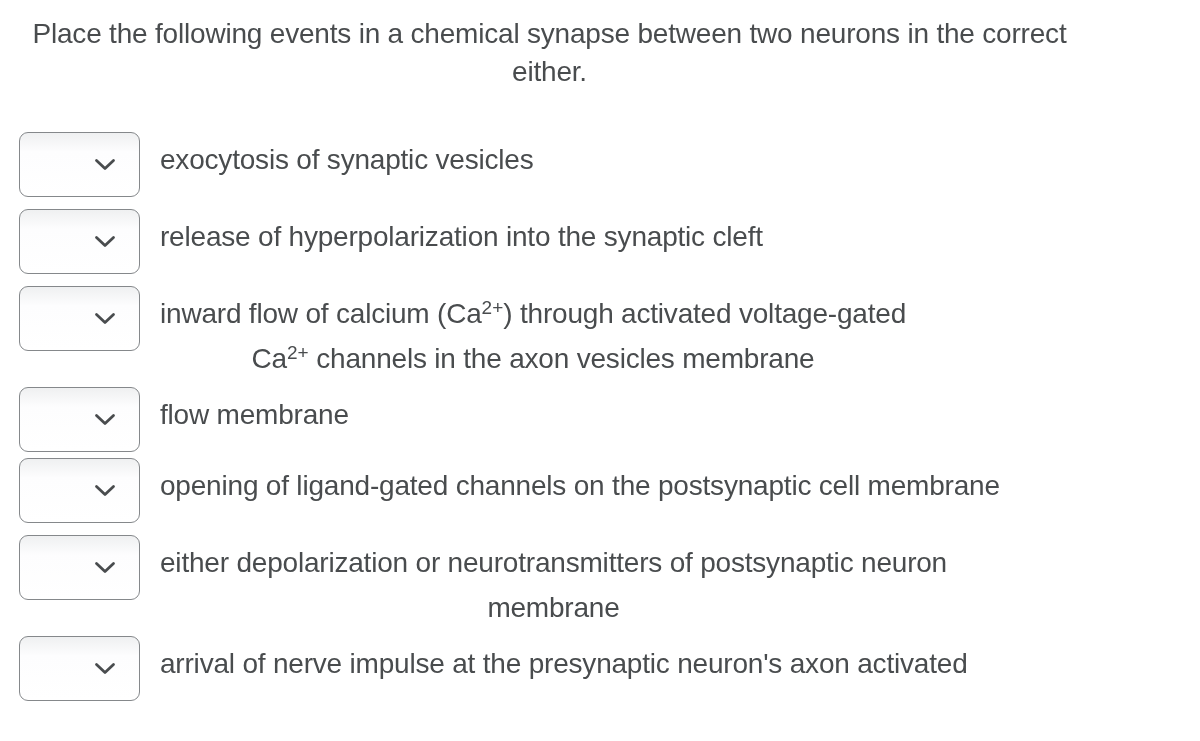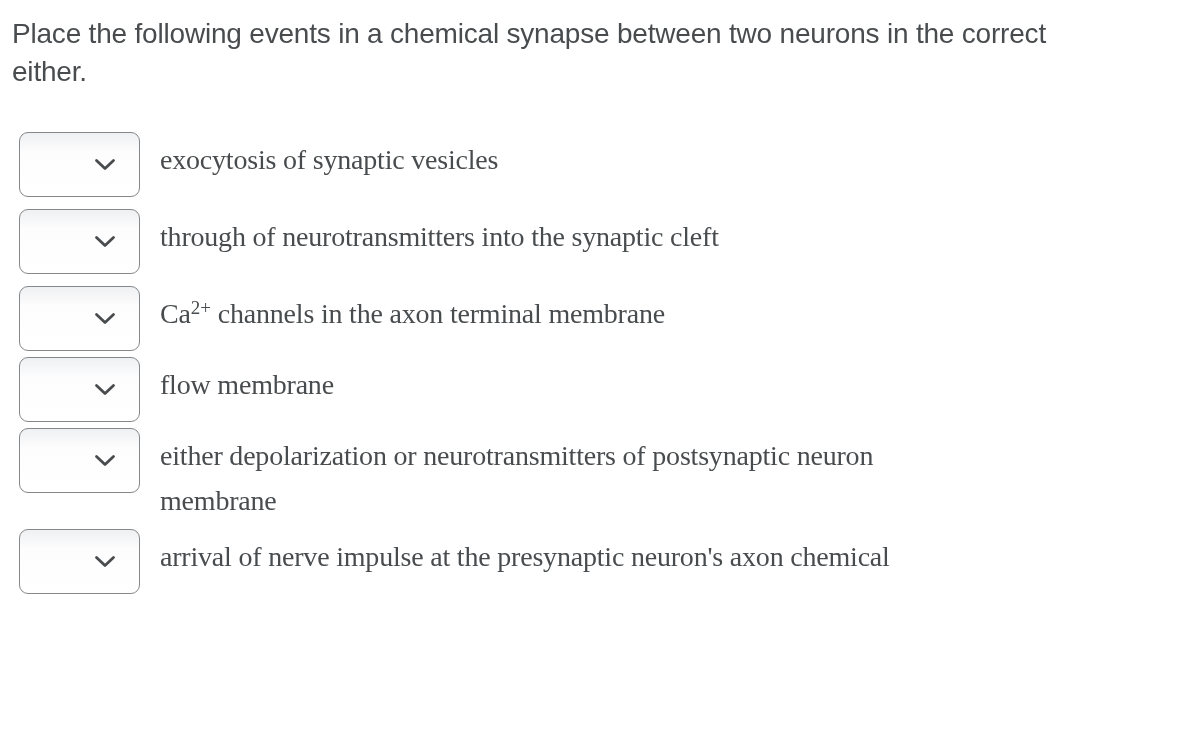--- a/index.html
+++ b/index.html
@@ -11,35 +11,35 @@
     width: 1200px;
     height: 741px;
     overflow: hidden;
     font-family: "Liberation Sans", "DejaVu Sans", sans-serif;
     color: #494c4e;
   }
   .page {
     box-sizing: border-box;
     width: 1097px;
     padding: 15px 10px 0 12px;
+    text-align: center;
   }
   .prompt {
     font-size: 28px;
     line-height: 38px;
     letter-spacing: -0.2px;
   }
   .rows {
     margin-top: 41px;
     margin-left: 7px;
   }
   .row {
     display: flex;
     align-items: flex-start;
     margin-bottom: 12px;
-    font-family: Liberation Serif, serif;
   }
   .row.two-line {
     margin-bottom: 6px;
   }
   .order-select {
     flex: none;
     box-sizing: border-box;
     width: 121px;
     height: 65px;
     border: 1.5px solid #85888b;
@@ -103,48 +103,60 @@
     </div>
 
     <div class="row">
       <div class="order-select">
         <span class="selected-value"></span>
         <svg class="chevron" width="22" height="13" viewBox="0 0 22 13">
             <path d="M2.5 2.5 L11 10.5 L19.5 2.5" fill="none" stroke="currentColor" stroke-width="2.8" stroke-linecap="round" stroke-linejoin="round"></path>
           </svg>
       </div>
       <div class="item-text">
-        <div class="line">through of neurotransmitters into the synaptic cleft</div>
+        <div class="line">release of hyperpolarization into the synaptic cleft</div>
       </div>
     </div>
 
     <div class="row two-line">
       <div class="order-select">
         <span class="selected-value"></span>
         <svg class="chevron" width="22" height="13" viewBox="0 0 22 13">
             <path d="M2.5 2.5 L11 10.5 L19.5 2.5" fill="none" stroke="currentColor" stroke-width="2.8" stroke-linecap="round" stroke-linejoin="round"></path>
           </svg>
       </div>
       <div class="item-text">
-        <div class="line"><span>Ca</span><sup class="sup">2+</sup><span> channels in the axon terminal membrane</span></div>
+        <div class="line"><span>inward flow of calcium (Ca</span><sup class="sup">2+</sup><span>) through activated voltage-gated</span></div>
+        <div class="line"><span>Ca</span><sup class="sup">2+</sup><span> channels in the axon vesicles membrane</span></div>
       </div>
     </div>
 
     <div class="row two-line">
       <div class="order-select">
         <span class="selected-value"></span>
         <svg class="chevron" width="22" height="13" viewBox="0 0 22 13">
             <path d="M2.5 2.5 L11 10.5 L19.5 2.5" fill="none" stroke="currentColor" stroke-width="2.8" stroke-linecap="round" stroke-linejoin="round"></path>
           </svg>
       </div>
       <div class="item-text">
         <div class="line">flow membrane</div>
       </div>
     </div>
 
+    <div class="row">
+      <div class="order-select">
+        <span class="selected-value"></span>
+        <svg class="chevron" width="22" height="13" viewBox="0 0 22 13">
+            <path d="M2.5 2.5 L11 10.5 L19.5 2.5" fill="none" stroke="currentColor" stroke-width="2.8" stroke-linecap="round" stroke-linejoin="round"></path>
+          </svg>
+      </div>
+      <div class="item-text">
+        <div class="line">opening of ligand-gated channels on the postsynaptic cell membrane</div>
+      </div>
+    </div>
 
     <div class="row two-line">
       <div class="order-select">
         <span class="selected-value"></span>
         <svg class="chevron" width="22" height="13" viewBox="0 0 22 13">
             <path d="M2.5 2.5 L11 10.5 L19.5 2.5" fill="none" stroke="currentColor" stroke-width="2.8" stroke-linecap="round" stroke-linejoin="round"></path>
           </svg>
       </div>
       <div class="item-text">
         <div class="line">either depolarization or neurotransmitters of postsynaptic neuron</div>
@@ -153,18 +165,18 @@
     </div>
 
     <div class="row">
       <div class="order-select">
         <span class="selected-value"></span>
         <svg class="chevron" width="22" height="13" viewBox="0 0 22 13">
             <path d="M2.5 2.5 L11 10.5 L19.5 2.5" fill="none" stroke="currentColor" stroke-width="2.8" stroke-linecap="round" stroke-linejoin="round"></path>
           </svg>
       </div>
       <div class="item-text">
-        <div class="line">arrival of nerve impulse at the presynaptic neuron's axon chemical</div>
+        <div class="line">arrival of nerve impulse at the presynaptic neuron's axon activated</div>
       </div>
     </div>
 
   </div>
 </div>
 
 </body></html>

